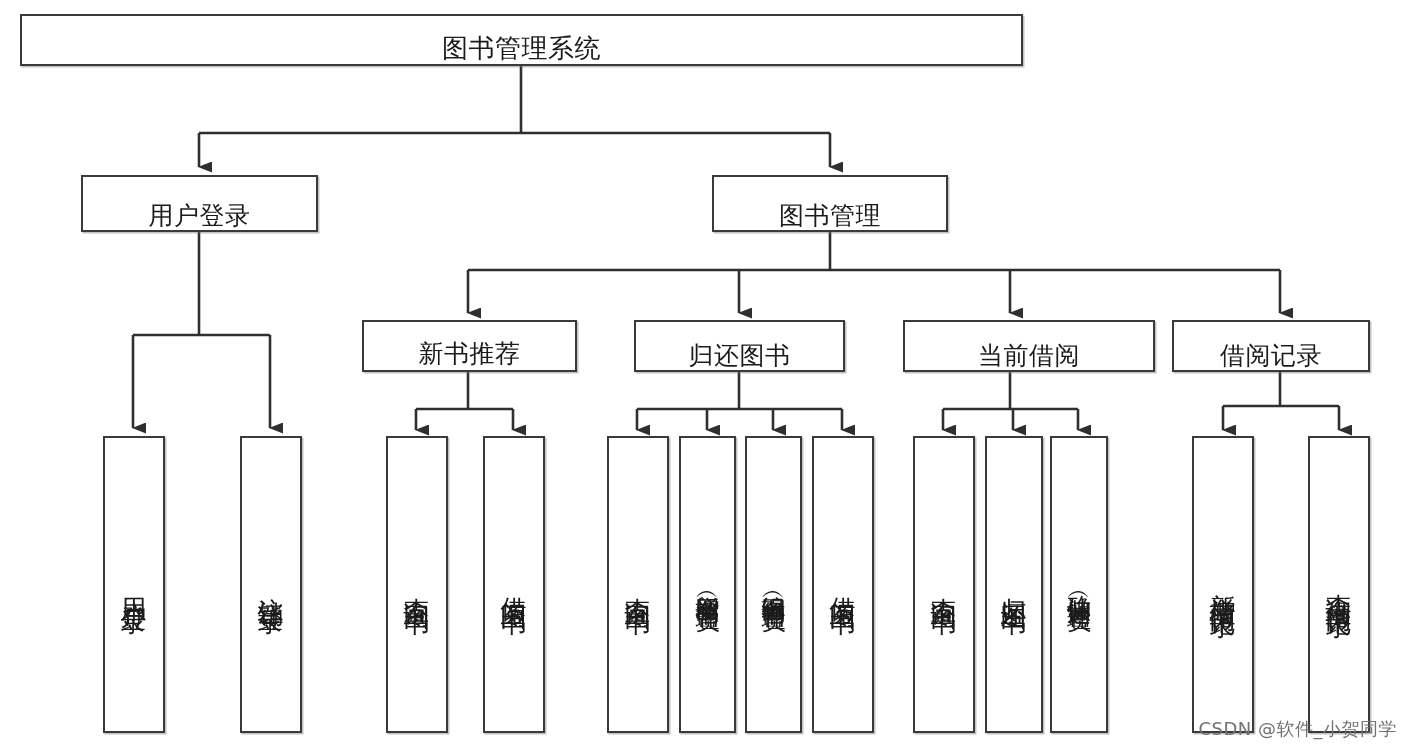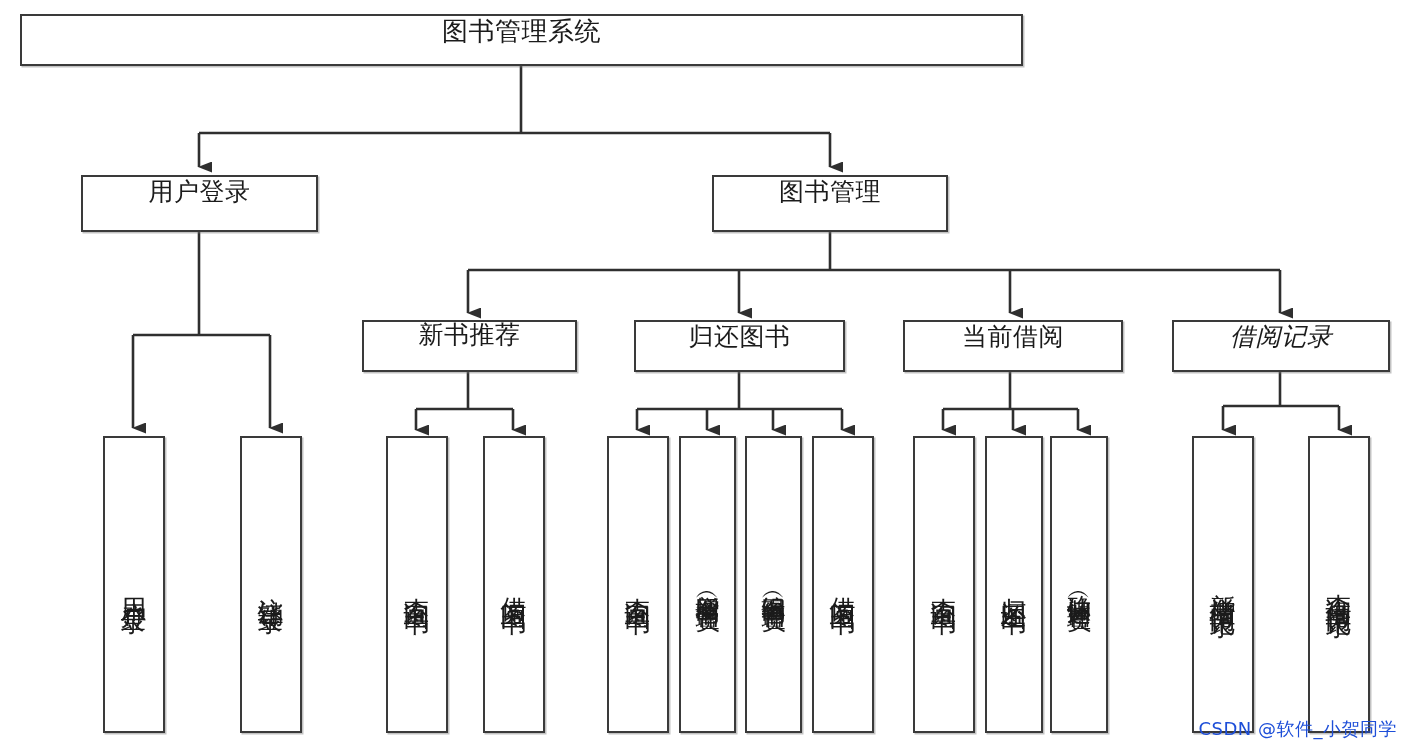--- a/index.html
+++ b/index.html
@@ -24,21 +24,21 @@
     width: 1405px;
     height: 747px;
     pointer-events: none;
   }
   .node {
     position: absolute;
     box-sizing: border-box;
     background: #ffffff;
     border: 2.5px solid #3a3a3a;
     display: flex;
-    align-items: flex-start;
+    align-items: flex-end;
     justify-content: center;
     color: #1b1b1b;
     box-shadow: 1.5px 1.5px 0 rgba(120,120,120,0.45);
   }
   .node .lbl {
     display: block;
     text-align: center;
     line-height: 1.18;
     white-space: nowrap;
   }
@@ -63,21 +63,21 @@
   }
   .node.vert.small .lbl {
     font-size: 24px;
     letter-spacing: 2px;
   }
   #watermark {
     position: absolute;
     right: 8px;
     bottom: 6px;
     font-size: 18px;
-    color: #1d4ed8;
+    color: #737373;
     letter-spacing: 0.5px;
     white-space: nowrap;
     user-select: none;
   }
 </style>
 </head>
 <body>
 
 <div id="canvas">
 
@@ -140,24 +140,24 @@
       </div>
       <div class="node horiz" style="left: 712px; top: 175px; width: 236px; height: 57px; border-color: rgb(58, 58, 58); background: rgb(255, 255, 255); color: rgb(27, 27, 27);">
         <span class="lbl">图书管理</span>
       </div>
       <div class="node horiz" style="left: 362px; top: 320px; width: 215px; height: 52px; border-color: rgb(58, 58, 58); background: rgb(255, 255, 255); color: rgb(27, 27, 27); font-family: Liberation Mono, monospace;">
         <span class="lbl">新书推荐</span>
       </div>
       <div class="node horiz" style="left: 634px; top: 320px; width: 211px; height: 52px; border-color: rgb(58, 58, 58); background: rgb(255, 255, 255); color: rgb(27, 27, 27);">
         <span class="lbl">归还图书</span>
       </div>
-      <div class="node horiz" style="left: 903px; top: 320px; width: 220px; height: 52px; border-color: rgb(58, 58, 58); background: rgb(255, 255, 255); color: rgb(27, 27, 27);">
+      <div class="node horiz" style="left: 903px; top: 320px; width: 252px; height: 52px; border-color: rgb(58, 58, 58); background: rgb(255, 255, 255); color: rgb(27, 27, 27);">
         <span class="lbl">当前借阅</span>
       </div>
-      <div class="node horiz" style="left: 1172px; top: 320px; width: 218px; height: 52px; border-color: rgb(58, 58, 58); background: rgb(255, 255, 255); color: rgb(27, 27, 27); font-style: italic;">
+      <div class="node horiz" style="left: 1172px; top: 320px; width: 198px; height: 52px; border-color: rgb(58, 58, 58); background: rgb(255, 255, 255); color: rgb(27, 27, 27);">
         <span class="lbl">借阅记录</span>
       </div>
       <div class="node vert" style="left: 103px; top: 436px; width: 62px; height: 297px; border-color: rgb(58, 58, 58); background: rgb(255, 255, 255); color: rgb(27, 27, 27);">
         <span class="lbl">用户登录</span>
       </div>
       <div class="node vert" style="left: 240px; top: 436px; width: 62px; height: 297px; border-color: rgb(58, 58, 58); background: rgb(255, 255, 255); color: rgb(27, 27, 27);">
         <span class="lbl">注销登录</span>
       </div>
       <div class="node vert" style="left: 386px; top: 436px; width: 62px; height: 297px; border-color: rgb(58, 58, 58); background: rgb(255, 255, 255); color: rgb(27, 27, 27);">
         <span class="lbl">查询图书</span>

